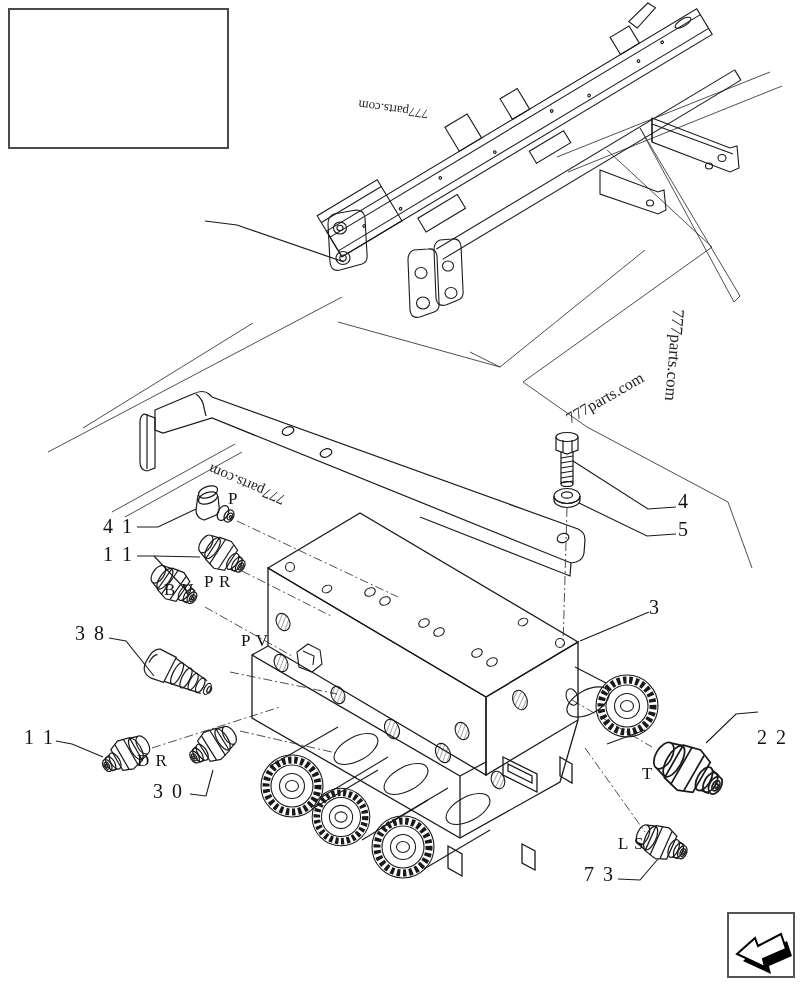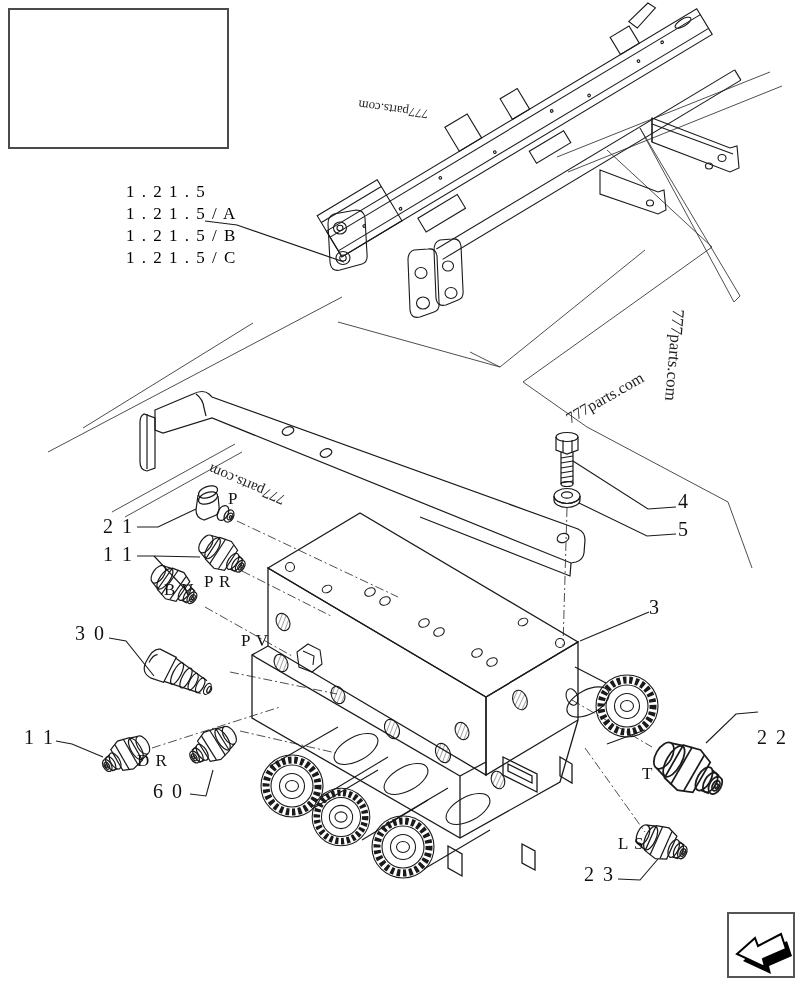--- a/index.html
+++ b/index.html
@@ -291,39 +291,33 @@
       <circle cx="181" cy="75" r="10"></circle>
         <circle cx="181" cy="75" r="7" stroke-width="2.5" stroke-dasharray="2 1.6"></circle>
         <circle cx="181" cy="75" r="3"></circle>
       <line x1="168" y1="66" x2="172" y2="68"></line>
       <line x1="116" y1="104" x2="120" y2="112"></line>
     </g>
   </svg>
 
   <div id="inset-box"></div>
 
-  <div id="ref-links">
-    <div class="ref-row">1 . 2 1 . 5</div>
-    <div class="ref-row">1 . 2 1 . 5 / A</div>
-    <div class="ref-row">1 . 2 1 . 5 / B</div>
-    <div class="ref-row">1 . 2 1 . 5 / C</div>
-  </div>
 
   <div class="wm" style="left:427px;top:122px;font-size:13px;transform:rotate(188deg);">777parts.com</div>
   <div class="wm" style="left:688px;top:310px;font-size:17px;transform:rotate(95deg);">777parts.com</div>
   <div class="wm" style="left:563px;top:412px;font-size:16px;transform:rotate(-30deg);">777parts.com</div>
   <div class="wm" style="left:281px;top:508px;font-size:15px;transform:rotate(203deg);">777parts.com</div>
 
-  <div class="txt co" style="left:103px;top:515px;">2 1</div>
+  <div class="txt co" style="left:103px;top:515px;">4 1</div>
   <div class="txt co" style="left:103px;top:543px;">1 1</div>
-  <div class="txt co" style="left:75px;top:622px;">3 0</div>
+  <div class="txt co" style="left:75px;top:622px;">3 8</div>
   <div class="txt co" style="left:24px;top:726px;">1 1</div>
-  <div class="txt co" style="left:153px;top:780px;">6 0</div>
+  <div class="txt co" style="left:153px;top:780px;">3 0</div>
   <div class="txt co" style="left:757px;top:694px;margin-top:32px;">2 2</div>
-  <div class="txt co" style="left:584px;top:863px;">2 3</div>
+  <div class="txt co" style="left:584px;top:863px;">7 3</div>
   <div class="txt co" style="left:649px;top:596px;">3</div>
   <div class="txt co" style="left:678px;top:490px;">4</div>
   <div class="txt co" style="left:678px;top:518px;">5</div>
 
   <div class="txt pl" style="left:228px;top:489px;">P</div>
   <div class="txt pl" style="left:204px;top:572px;">P R</div>
   <div class="txt pl" style="left:164px;top:580px;">B V</div>
   <div class="txt pl" style="left:197px;top:631px;margin-left:44px;">P V</div>
   <div class="txt pl" style="left:137px;top:751px;">D R</div>
   <div class="txt pl" style="left:642px;top:764px;">T</div>

